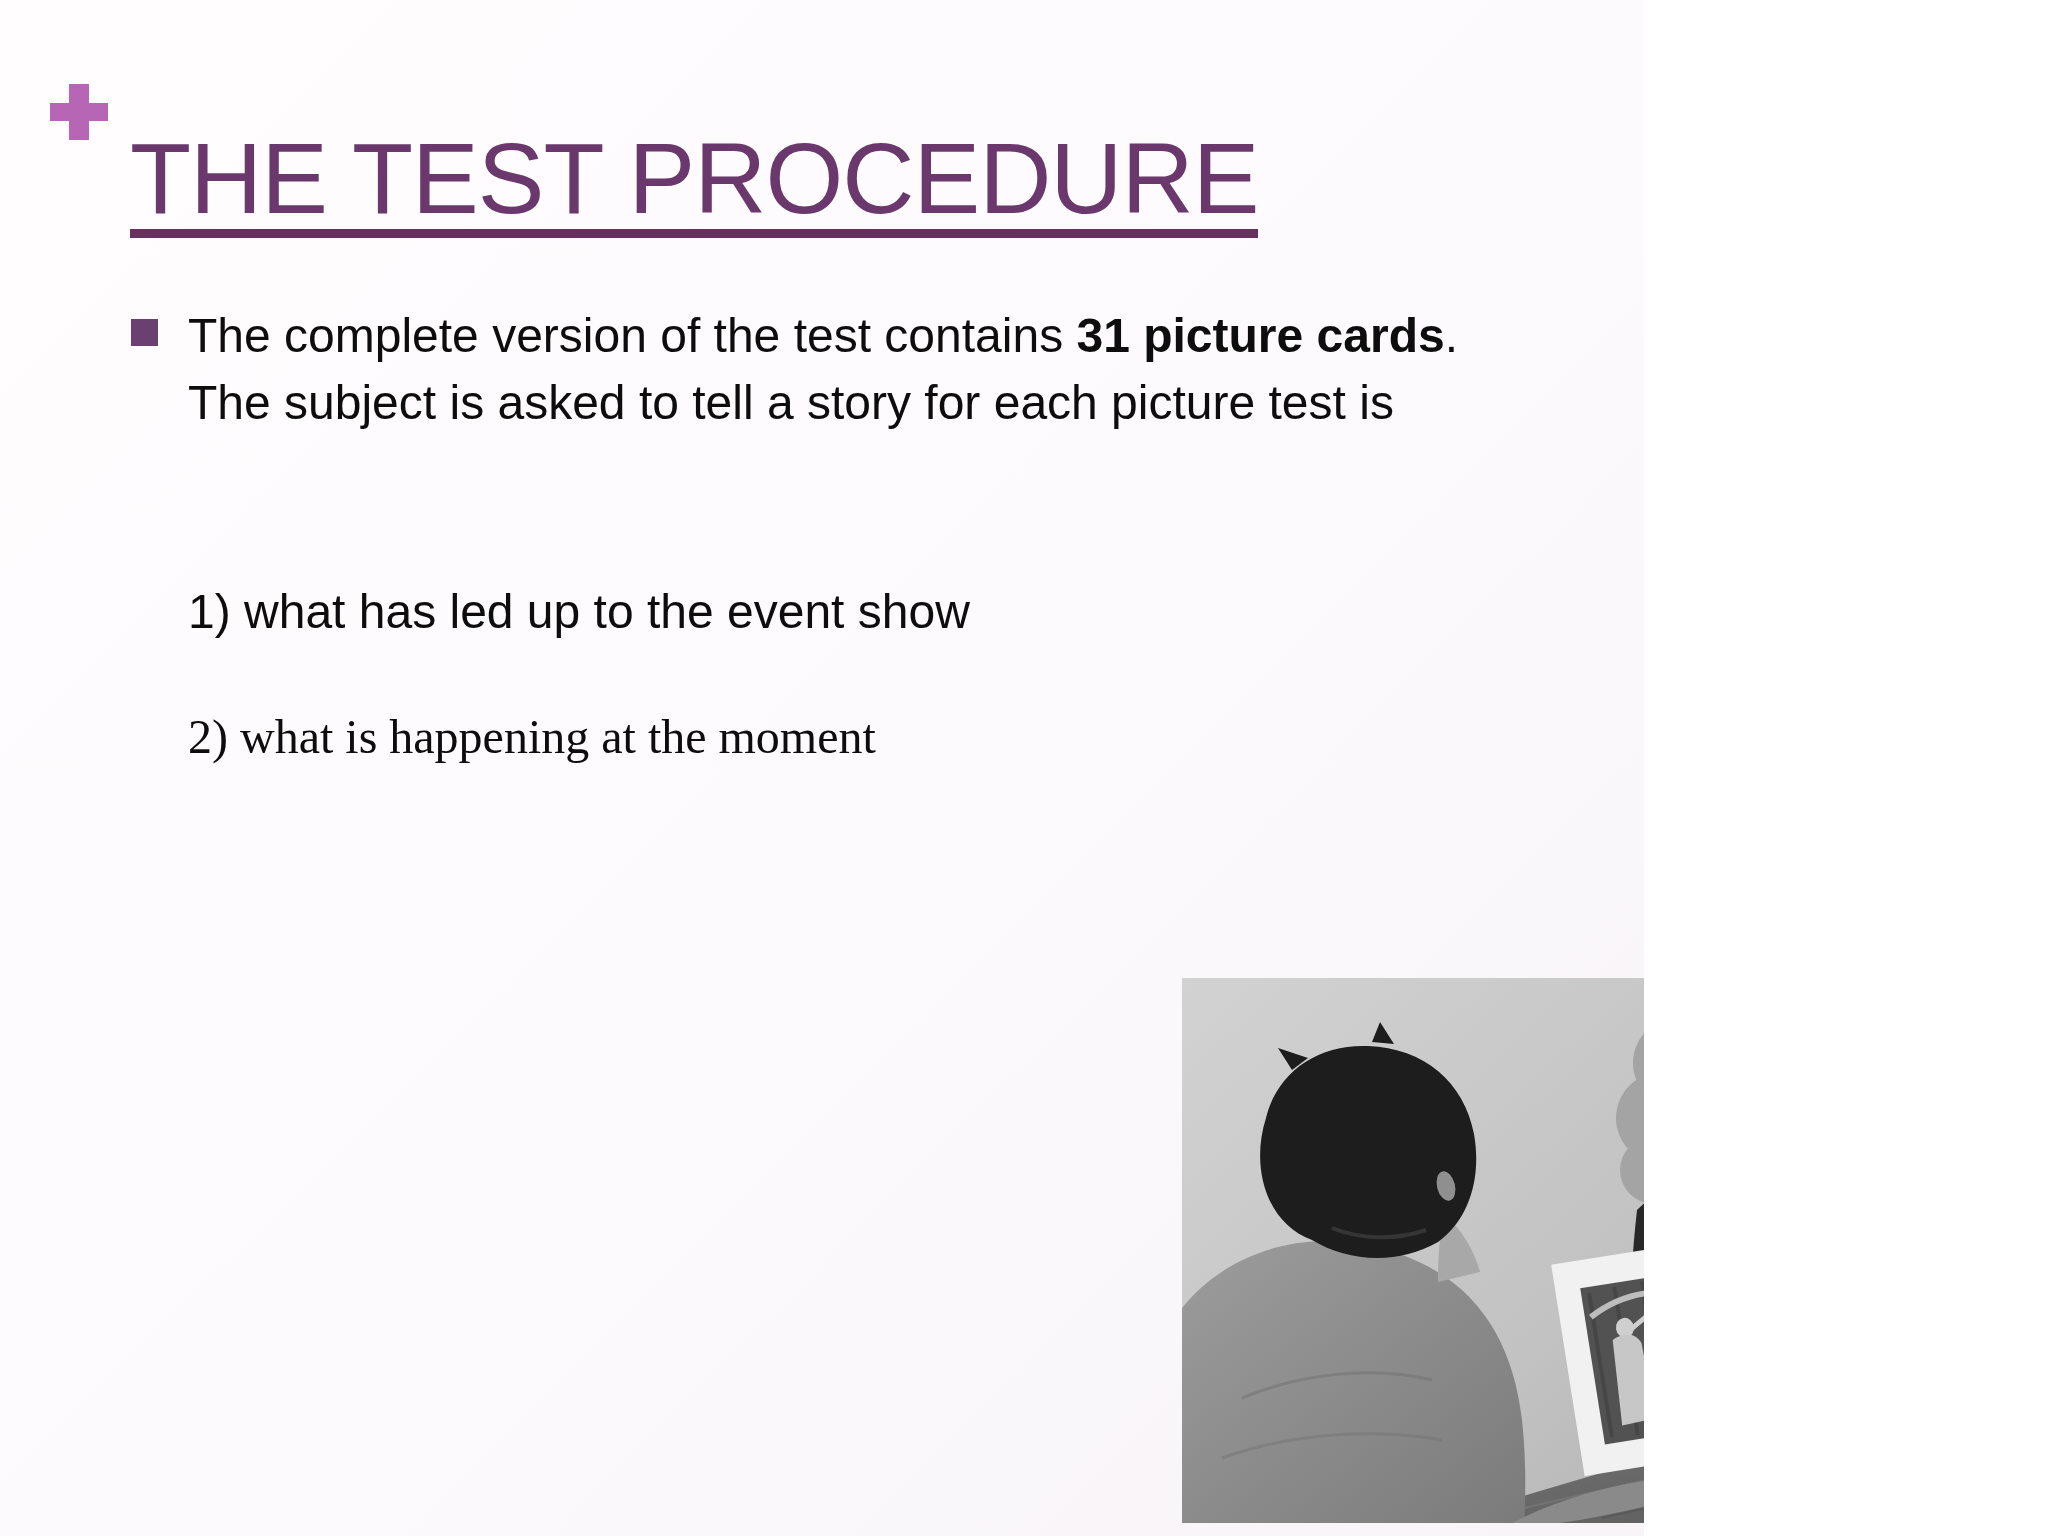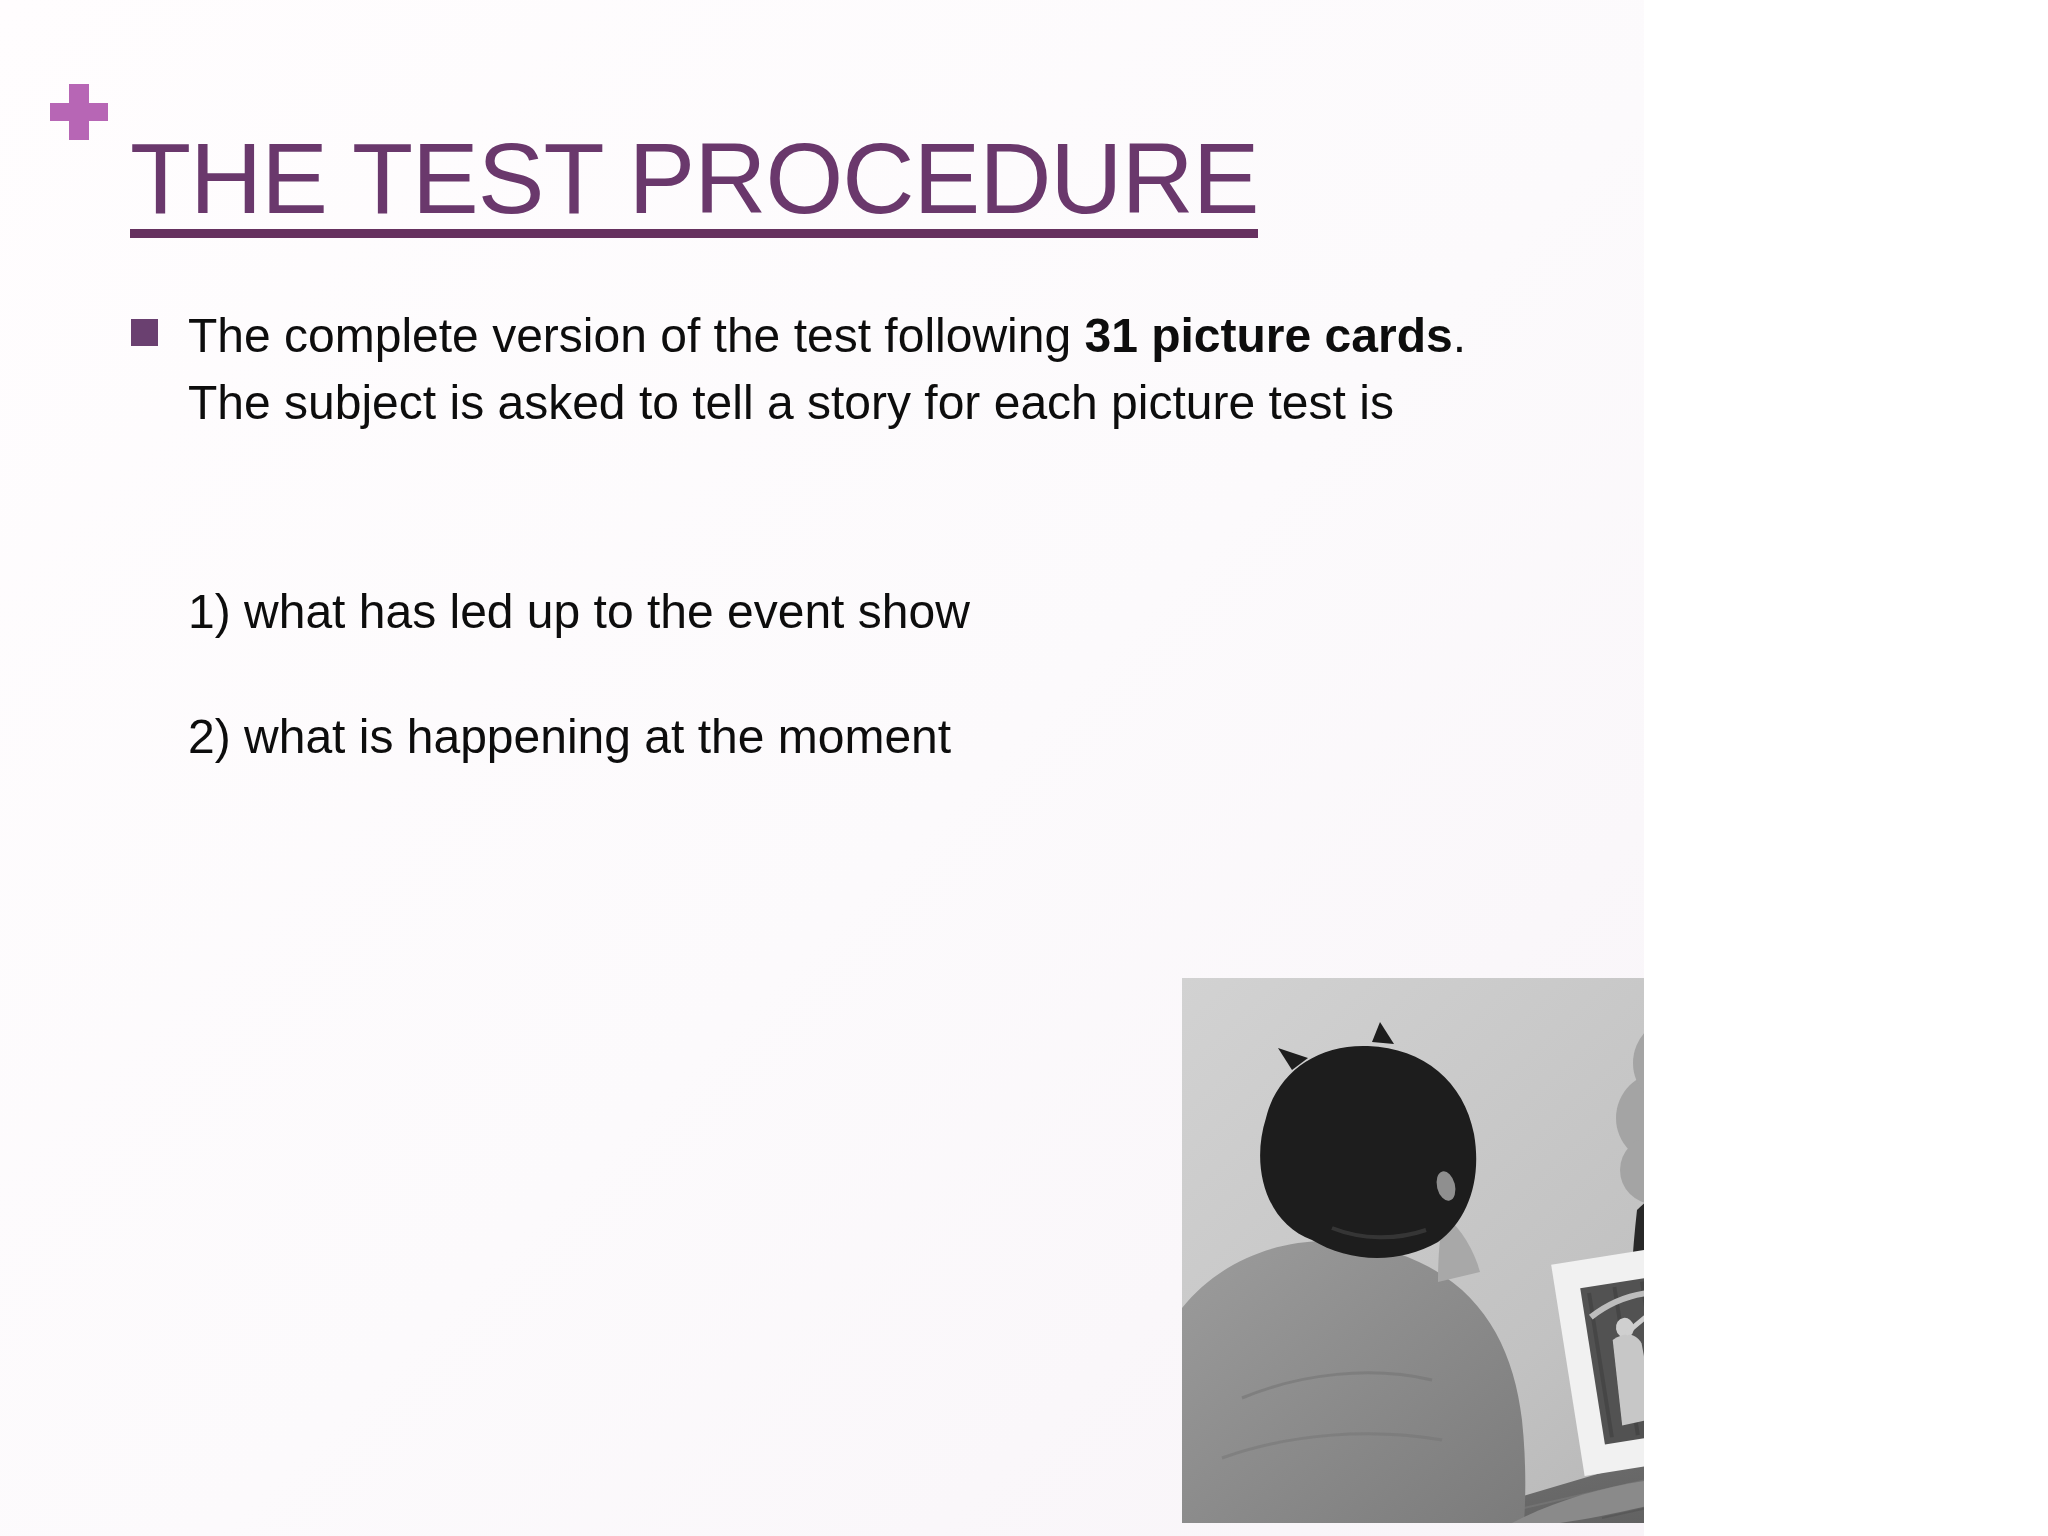--- a/index.html
+++ b/index.html
@@ -21,21 +21,21 @@
   }
   .title .u{display:inline-block;border-bottom:9px solid #66315f;padding-bottom:1px;}
   
   .body-text{position:absolute;left:188px;top:302px;font-size:48px;line-height:67px;}
   .para{position:relative;margin:0;}
   .bullet{position:absolute;left:-57px;top:17px;width:27px;height:27px;background:#6a4070;}
   .b{font-weight:700;margin-top:28px;}
   
   .item{position:absolute;left:188px;font-size:48px;line-height:56px;white-space:nowrap;}
   .item1{top:584px;}
-  .item2{top:709px;}
+  .item2{top:709px;font-family:Liberation Serif, serif;}
   .item3{top:834px;}
   .item4{top:959px;}
   
   .bar-blue{position:absolute;left:1806px;top:62px;width:22px;height:358px;background:#7277af;}
   .bar-purple{position:absolute;left:1840px;top:62px;width:144px;height:359px;background:#683166;}
   
   .photo{position:absolute;left:1182px;top:978px;width:843px;height:545px;overflow:hidden;}
   .photo svg{display:block;width:100%;height:100%;}
 </style>
 </head>
@@ -51,21 +51,21 @@
   <h1 class="title">
     <span class="u">THE TEST PROCEDURE</span>
   </h1>
 
   <div class="bar-blue"></div>
   <div class="bar-purple"></div>
 
   <div class="body-text">
     <p class="para">
       <span class="bullet"></span>
-      <span><span>The complete version of the test following </span><span class="b">31 picture cards</span><span>.</span></span><br>
+      <span><span>The complete version of the test contains </span><span class="b">31 picture cards</span><span>.</span></span><br>
       <span>The subject is asked to tell a story for each picture test is</span><br>
     </p>
   </div>
 
   <div class="item item1">1) what has led up to the event show</div>
   <div class="item item2">2) what is happening at the moment</div>
 
   <div class="photo" role="img" aria-label="Black-and-white photograph of an examiner showing a picture card to a young subject across a table while taking notes with a pencil">
     <svg viewBox="0 0 843 545" preserveAspectRatio="none">
       <defs>

